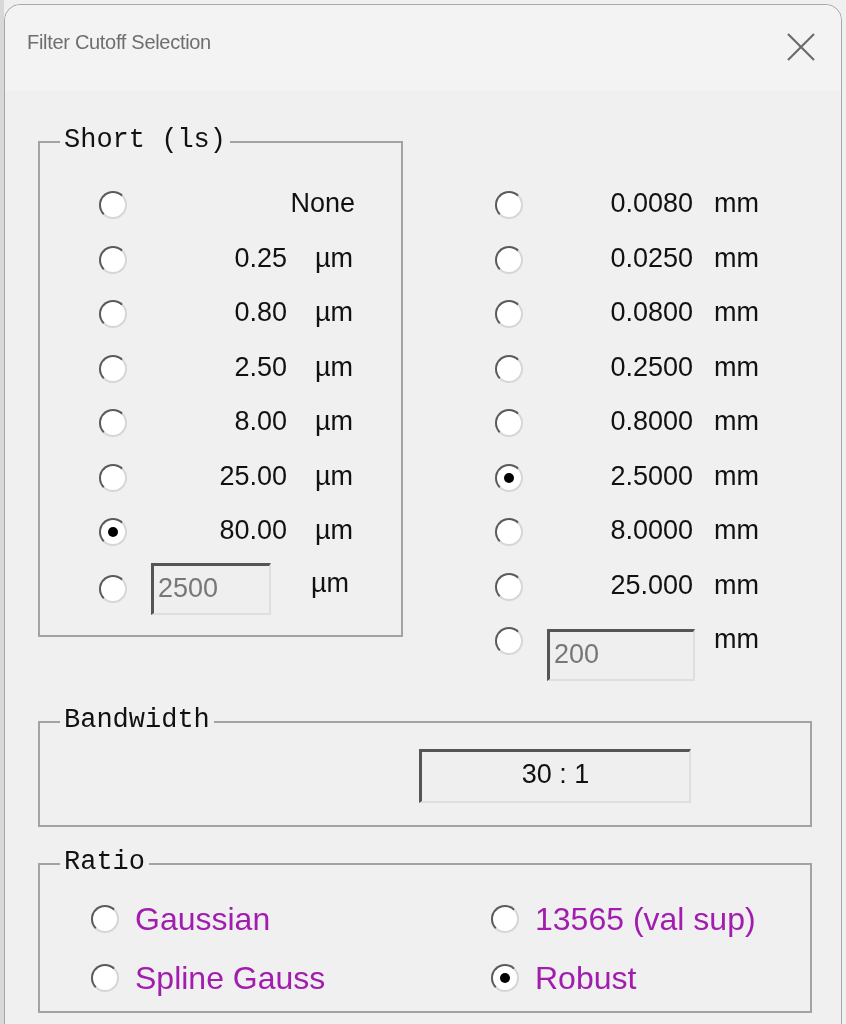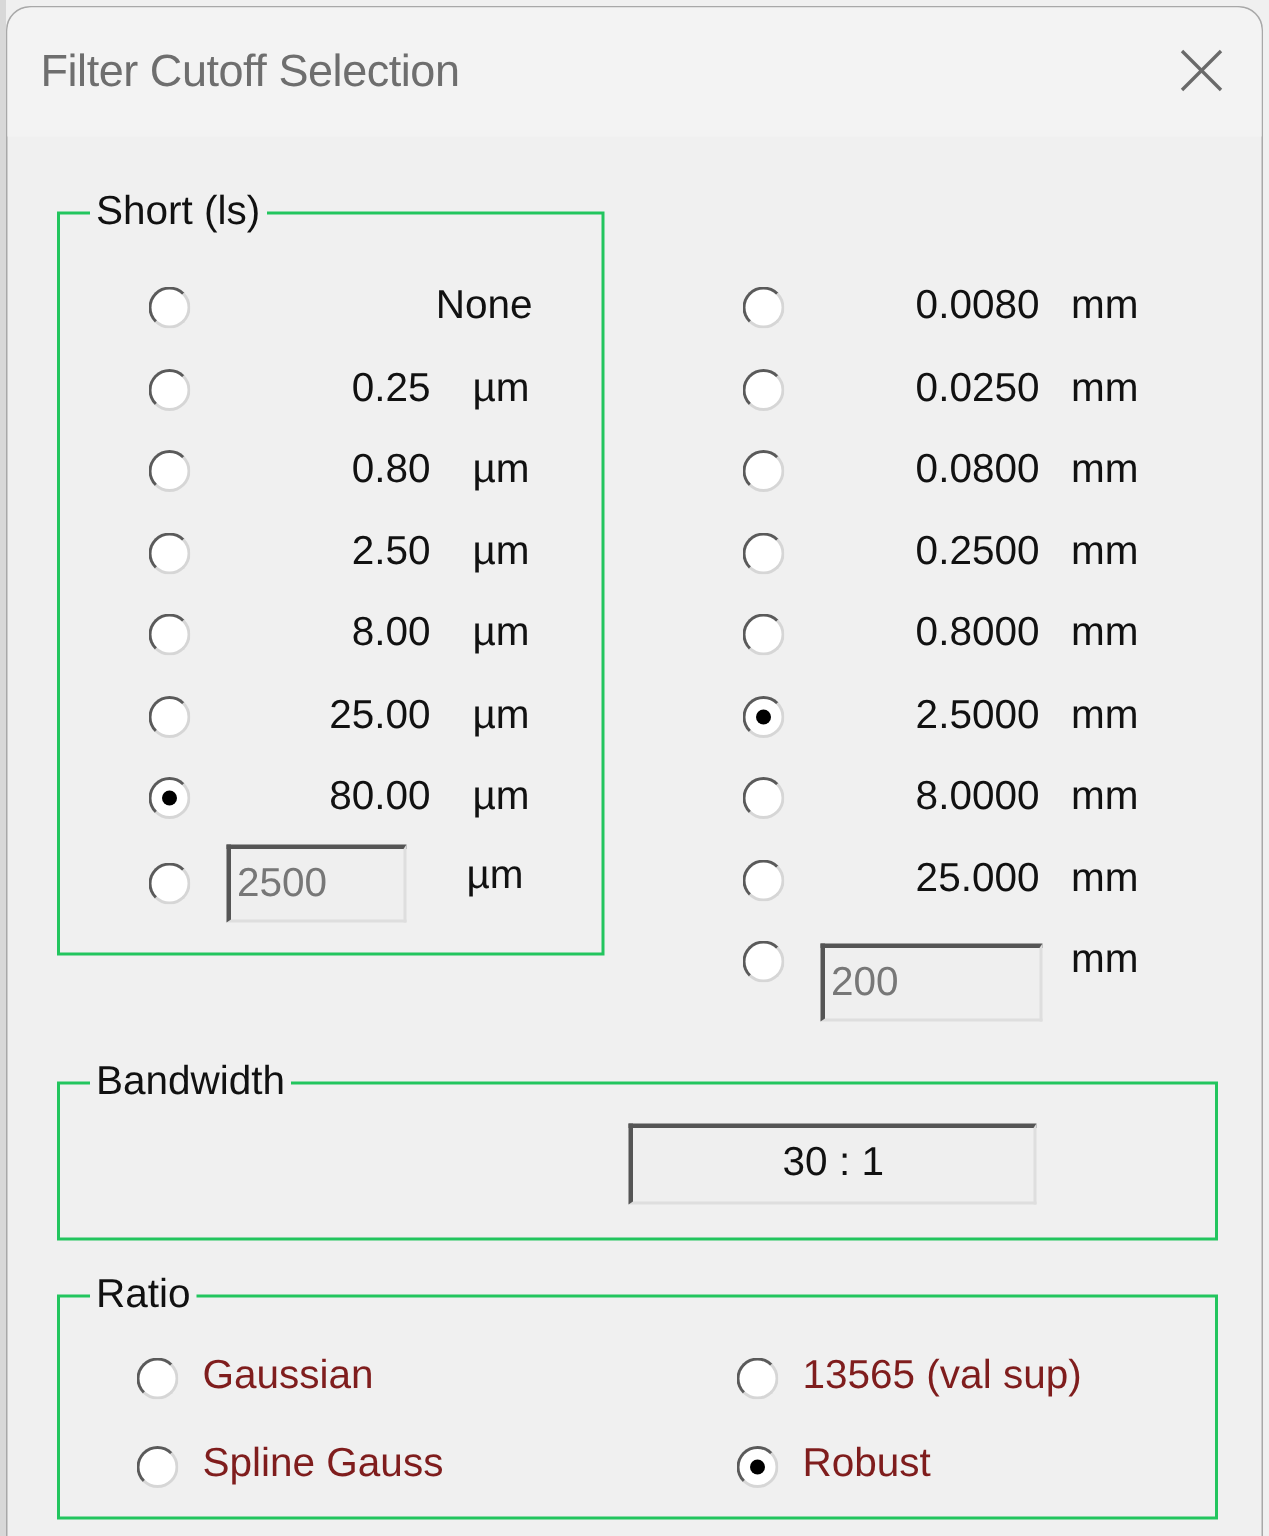--- a/index.html
+++ b/index.html
@@ -16,29 +16,29 @@
     border-radius:16px 16px 0 0;
     box-sizing:border-box;
   }
   .titlebar {
     position:absolute; left:0; top:0; right:0; height:86px;
     background:#f3f3f3;
     border-radius:16px 16px 0 0;
   }
   .title {
     position:absolute; left:22px; top:26px;
-    font-size:30px; color:#6e6e6e; letter-spacing:-0.3px;
+    font-size:20px; color:#6e6e6e; letter-spacing:-0.3px;
   }
   .close-btn {
     position:absolute; right:22px; top:24px; width:36px; height:36px;
     cursor:pointer;
   }
   .close-btn svg { width:36px; height:36px; }
   .group {
-    position:absolute; border:2px solid #22c55e; box-sizing:border-box;
+    position:absolute; border:2px solid #a3a3a3; box-sizing:border-box;font-family:Liberation Mono, monospace;
   }
   .group-label {
     position:absolute; top:-20px; left:20px; padding:0 4px;
     background:#f0f0f0; font-size:27px; color:#111;
     line-height:34px;
   }
   .radio {
     position:absolute; width:28px; height:28px; border-radius:50%;
     box-sizing:border-box;
     background:#ffffff;
@@ -62,21 +62,21 @@
     font-size:27px; color:#777; padding:2px 4px; line-height:40px;
     font-family:"Liberation Sans", sans-serif;
   }
   .ratio-label { position:absolute; font-size:27px; color:#111; }
   .ratio-box {
     position:absolute; box-sizing:border-box; background:#efefef;
     border-top:3px solid #555; border-left:3px solid #555;
     border-right:2px solid #dedede; border-bottom:2px solid #dedede;
     font-size:27px; color:#111; text-align:center; line-height:44px;
   }
-  .type-label { position:absolute; font-size:27px; color:#7f1d1d; }
+  .type-label { position:absolute; font-size:32px; color:#a21caf; }
   .left-edge {
     position:absolute; left:0; top:0; width:4px; height:1024px; background:#d8d8d8;
   }
 </style>
 </head>
 <body>
 
 <div class="left-edge"></div>
 
 <div class="window">

